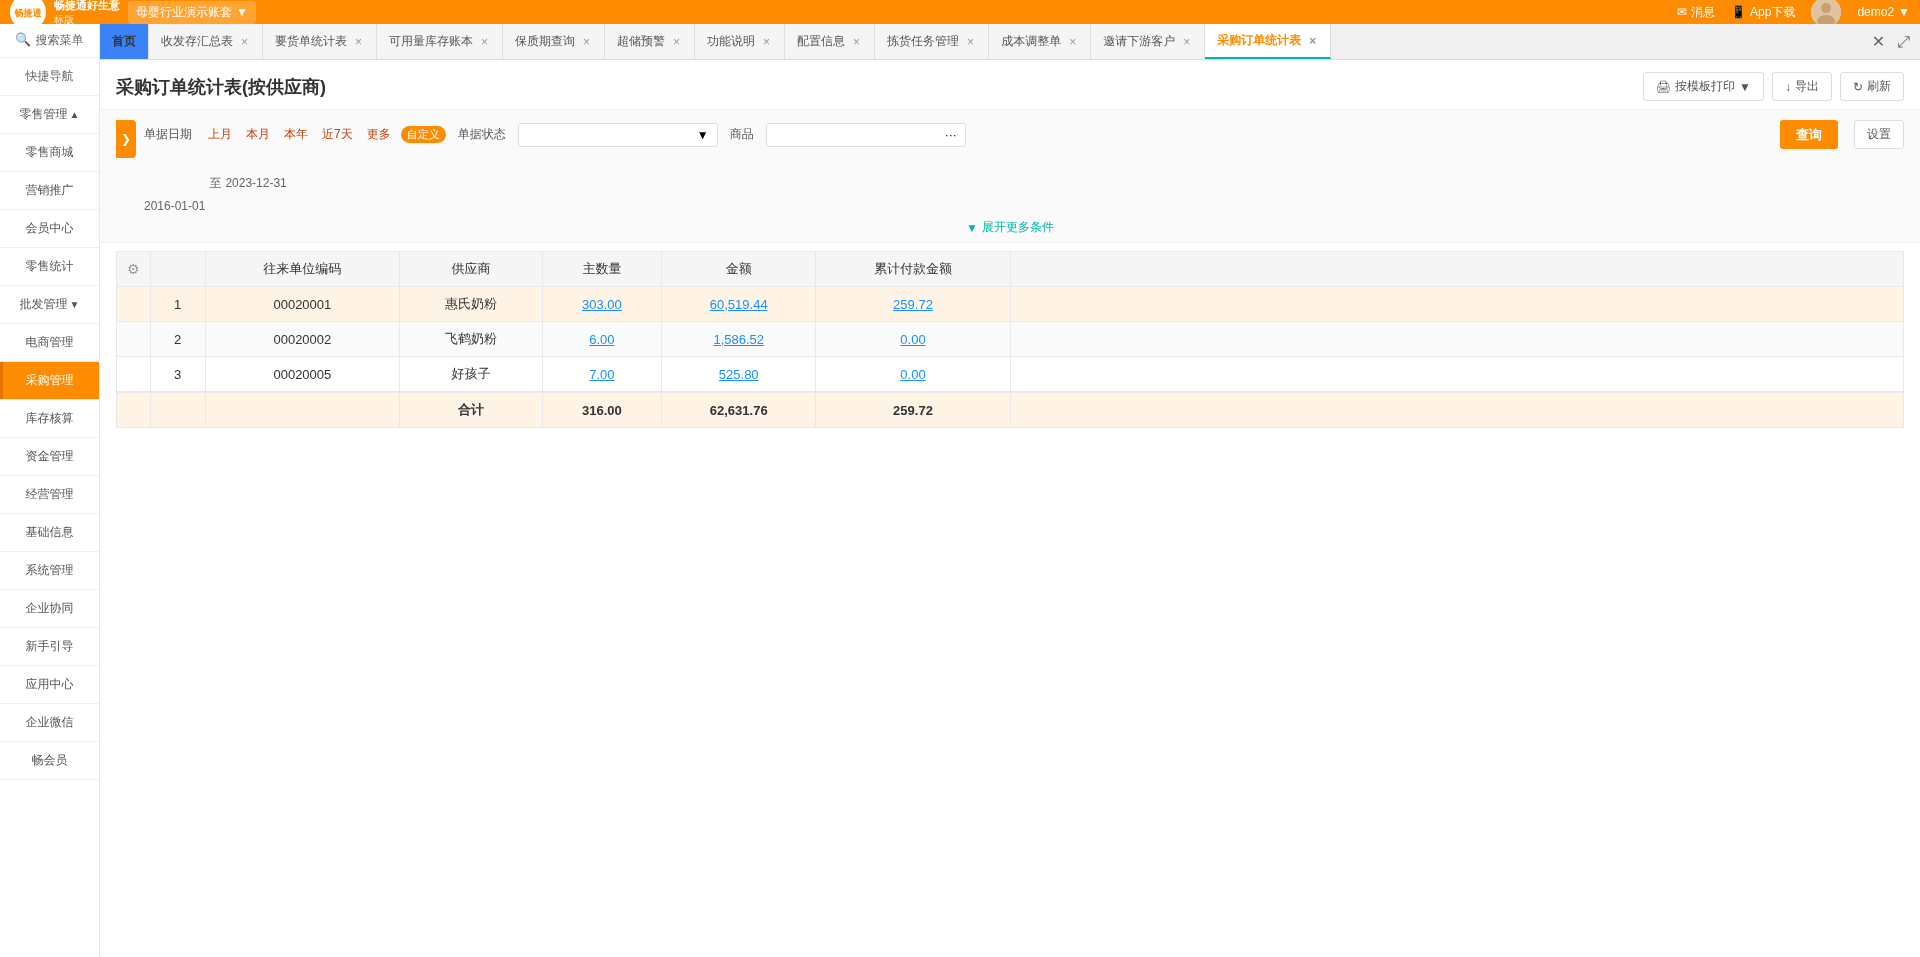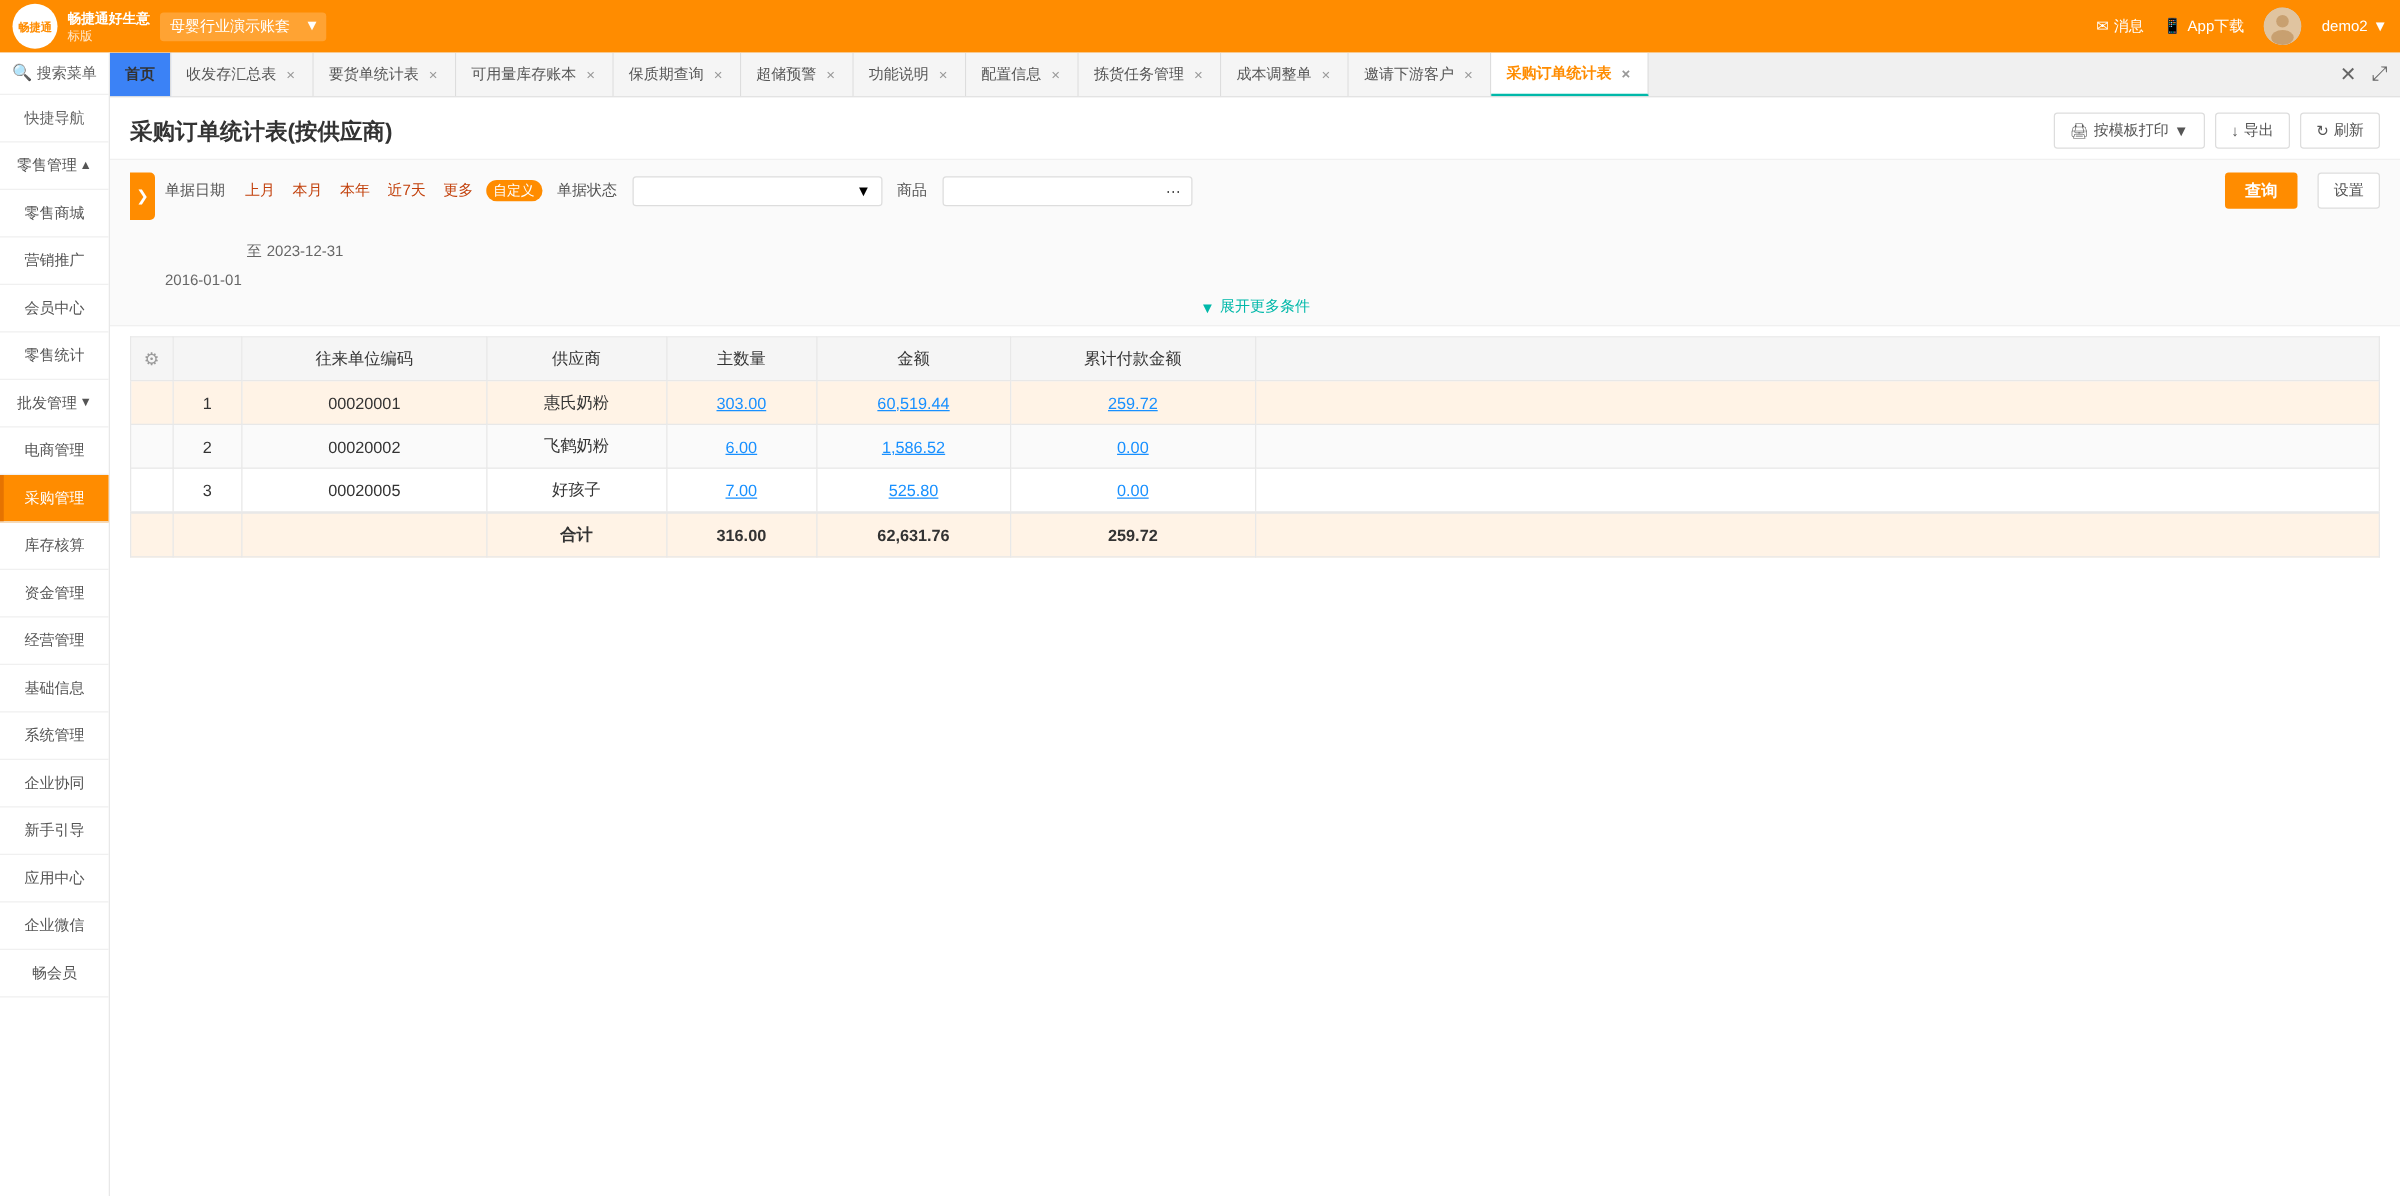--- a/index.html
+++ b/index.html
@@ -1,31 +1,31 @@
 <!DOCTYPE html>
 <html><head>
   <meta charset="utf-8">
   <style>
     * { box-sizing: border-box; margin: 0; padding: 0; }
     body { font-family: 'Microsoft YaHei', Arial, sans-serif; font-size: 13px; background: #f5f5f5; display: flex; flex-direction: column; height: 957px; overflow: hidden; }
 
     
-    .top-bar { height: 42px; background: #ff8c00; display: flex; align-items: center; justify-content: space-between; padding: 0 10px; }
+    .top-bar { height: 24px; background: #ff8c00; display: flex; align-items: center; justify-content: space-between; padding: 0 10px; }
     .top-bar-left { display: flex; align-items: center; gap: 8px; }
     .logo { width: 36px; height: 36px; background: #fff; border-radius: 50%; display: flex; align-items: center; justify-content: center; color: #ff8c00; font-size: 10px; font-weight: bold; }
-    .workspace-selector { background: rgba(255,255,255,0.2); border: none; color: #fff; padding: 3px 8px; border-radius: 3px; font-size: 12px; cursor: pointer; display: flex; align-items: center; gap: 14px; font-family: Liberation Mono, monospace; }
+    .workspace-selector { background: rgba(255,255,255,0.2); border: none; color: #fff; padding: 3px 8px; border-radius: 3px; font-size: 12px; cursor: pointer; display: flex; align-items: center; gap: 4px; }
     .top-bar-right { display: flex; align-items: center; gap: 16px; }
     .top-bar-btn { color: #fff; font-size: 12px; display: flex; align-items: center; gap: 4px; cursor: pointer; }
     .user-avatar { width: 30px; height: 30px; border-radius: 50%; background: #ccc; display: flex; align-items: center; justify-content: center; font-size: 12px; color: #555; overflow: hidden; }
 
     
     .main-layout { display: flex; flex: 1; overflow: hidden; }
 
     
-    .sidebar { width: 88px; background: #fff; border-right: 1px solid #e8e8e8; display: flex; flex-direction: column; overflow-y: auto; }
+    .sidebar { width: 100px; background: #fff; border-right: 1px solid #e8e8e8; display: flex; flex-direction: column; overflow-y: auto; }
     .sidebar-search { padding: 8px 4px; border-bottom: 1px solid #f0f0f0; text-align: center; }
     .sidebar-search-text { font-size: 12px; color: #666; cursor: pointer; }
     .sidebar-nav { padding: 4px 0; border-bottom: 1px solid #f0f0f0; text-align: center; }
     .sidebar-nav-text { font-size: 12px; color: #666; padding: 6px 0; cursor: pointer; display: block; }
     .sidebar-item { padding: 10px 4px; text-align: center; cursor: pointer; border-bottom: 1px solid #f0f0f0; font-size: 12px; color: #555; position: relative; }
     .sidebar-item.active { background: #ff8c00; color: #fff; }
     .sidebar-item.active::before { content: ''; position: absolute; left: 0; top: 0; bottom: 0; width: 3px; background: #e67300; }
     .sidebar-item-with-arrow { display: flex; align-items: center; justify-content: center; gap: 2px; }
     .arrow-icon { font-size: 10px; }
 

